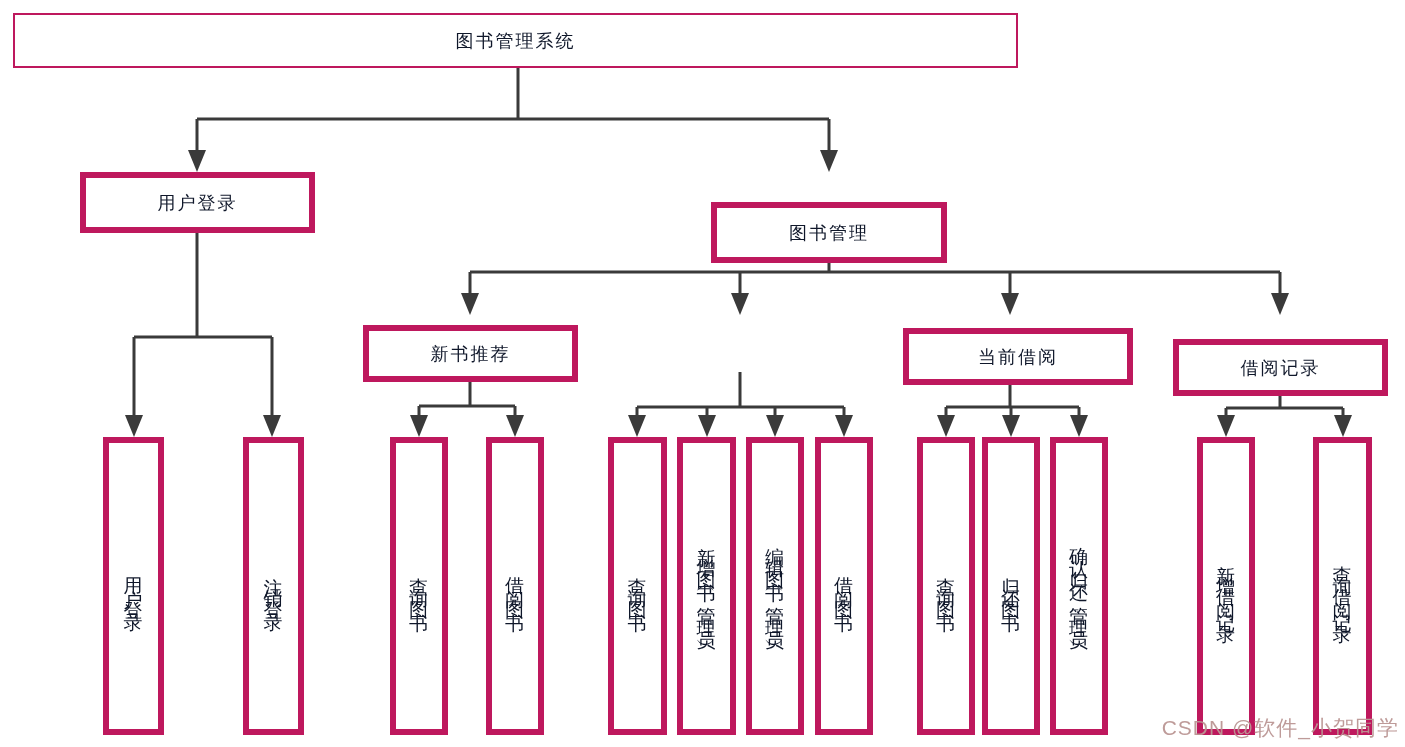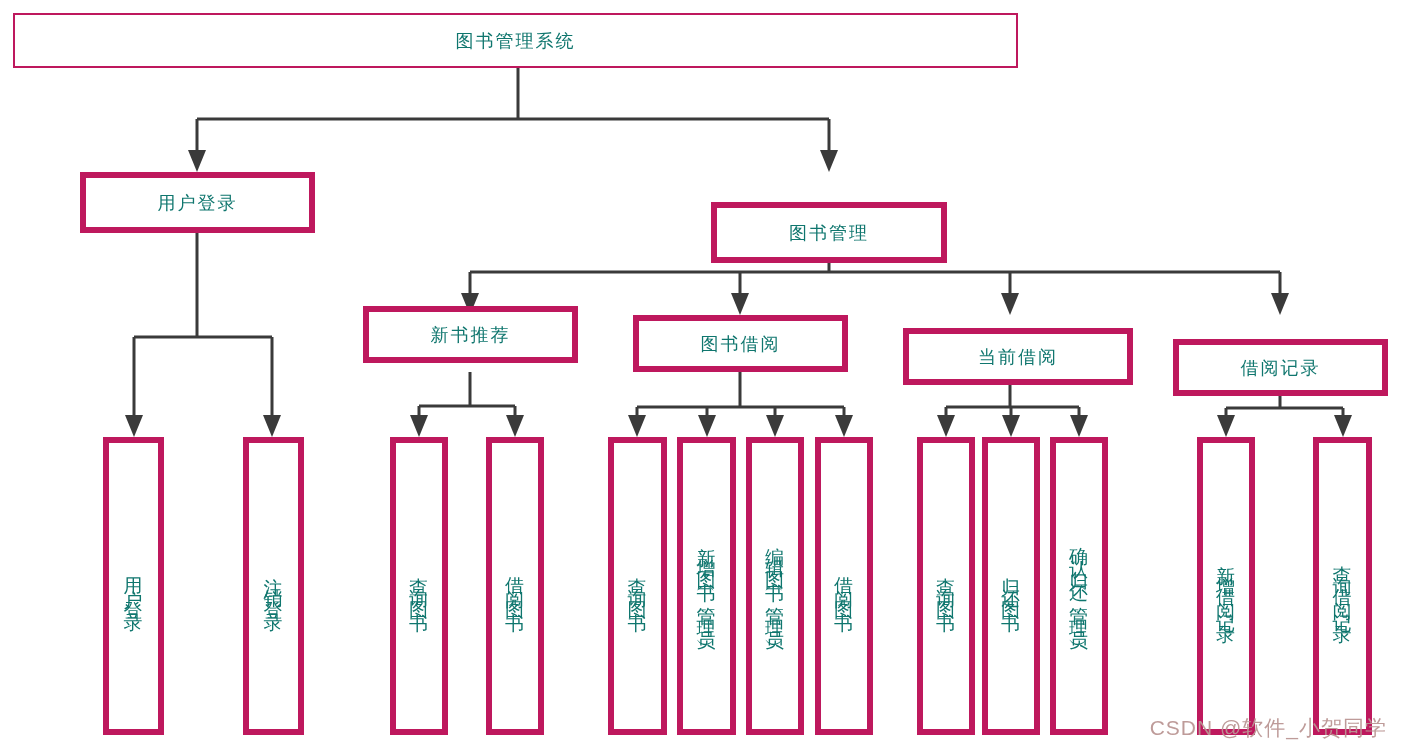--- a/index.html
+++ b/index.html
@@ -14,39 +14,39 @@
   .wires {
     position: absolute;
     left: 0; top: 0;
     z-index: 1;
   }
   .box {
     position: absolute;
     box-sizing: border-box;
     border: 6px solid #be185d;
     background: #ffffff;
-    color: #0f766e;
+    color: #0f172a;
     display: flex;
     align-items: center;
     justify-content: center;
     z-index: 2;
   }
   .root-box { border-width: 2px; font-size: 18px; letter-spacing: 2px; font-weight: 500; }
   .mid-box  { font-size: 18px; letter-spacing: 2px; font-weight: 500; }
   .leaf-box {
     font-size: 19px;
     writing-mode: vertical-rl;
     text-orientation: mixed;
     letter-spacing: 12px;
     line-height: 1;
     font-weight: 500;
   }
   .watermark {
     position: absolute;
-    right: 18px;
+    right: 6px;
     bottom: 5px;
     z-index: 3;
     font-size: 21px;
     letter-spacing: 1px;
     color: rgba(186, 150, 147, 0.95);
     white-space: nowrap;
   }
 </style>
 </head>
 <body>
@@ -91,22 +91,21 @@
       <polygon points="1217,415 1235,415 1226,437"></polygon>
       <polygon points="1334,415 1352,415 1343,437"></polygon>
     </g>
   </svg>
 
   <div class="box root-box" style="left:13px; top:13px; width:1005px; height:55px;">图书管理系统</div>
 
   <div class="box mid-box" style="left:80px; top:172px; width:235px; height:61px;">用户登录</div>
   <div class="box mid-box" style="left:711px; top:172px; width:236px; height:61px;margin-top:30px;">图书管理</div>
 
-  <div class="box mid-box" style="left:363px; top:306px; width:215px; height:57px;">新书推荐</div>
-  <div class="box mid-box" style="left:633px; top:315px; width:215px; height:57px;">图书借阅</div>
+  <div class="box mid-box" style="left:363px; top:325px; width:215px; height:57px;">新书推荐</div>
   <div class="box mid-box" style="left:903px; top:328px; width:230px; height:57px;">当前借阅</div>
   <div class="box mid-box" style="left:1173px; top:315px; width:215px; height:57px;margin-top:24px;">借阅记录</div>
 
   <div class="box leaf-box" style="left:103px; top:437px; width:61px; height:298px;">用户登录</div>
   <div class="box leaf-box" style="left:243px; top:437px; width:61px; height:298px;">注销登录</div>
 
   <div class="box leaf-box" style="left:390px; top:437px; width:58px; height:298px;">查询图书</div>
   <div class="box leaf-box" style="left:486px; top:437px; width:58px; height:298px;">借阅图书</div>
 
   <div class="box leaf-box" style="left:608px; top:437px; width:59px; height:298px;">查询图书</div>

